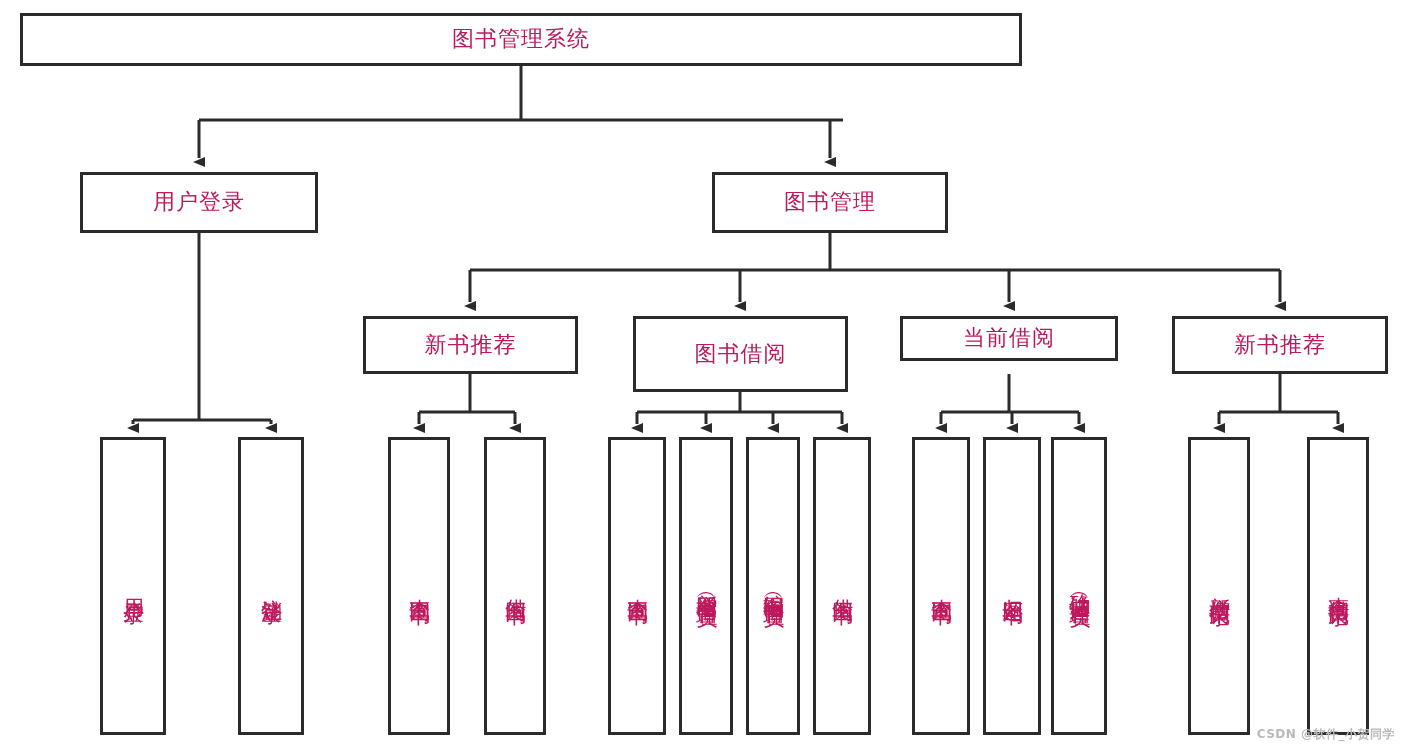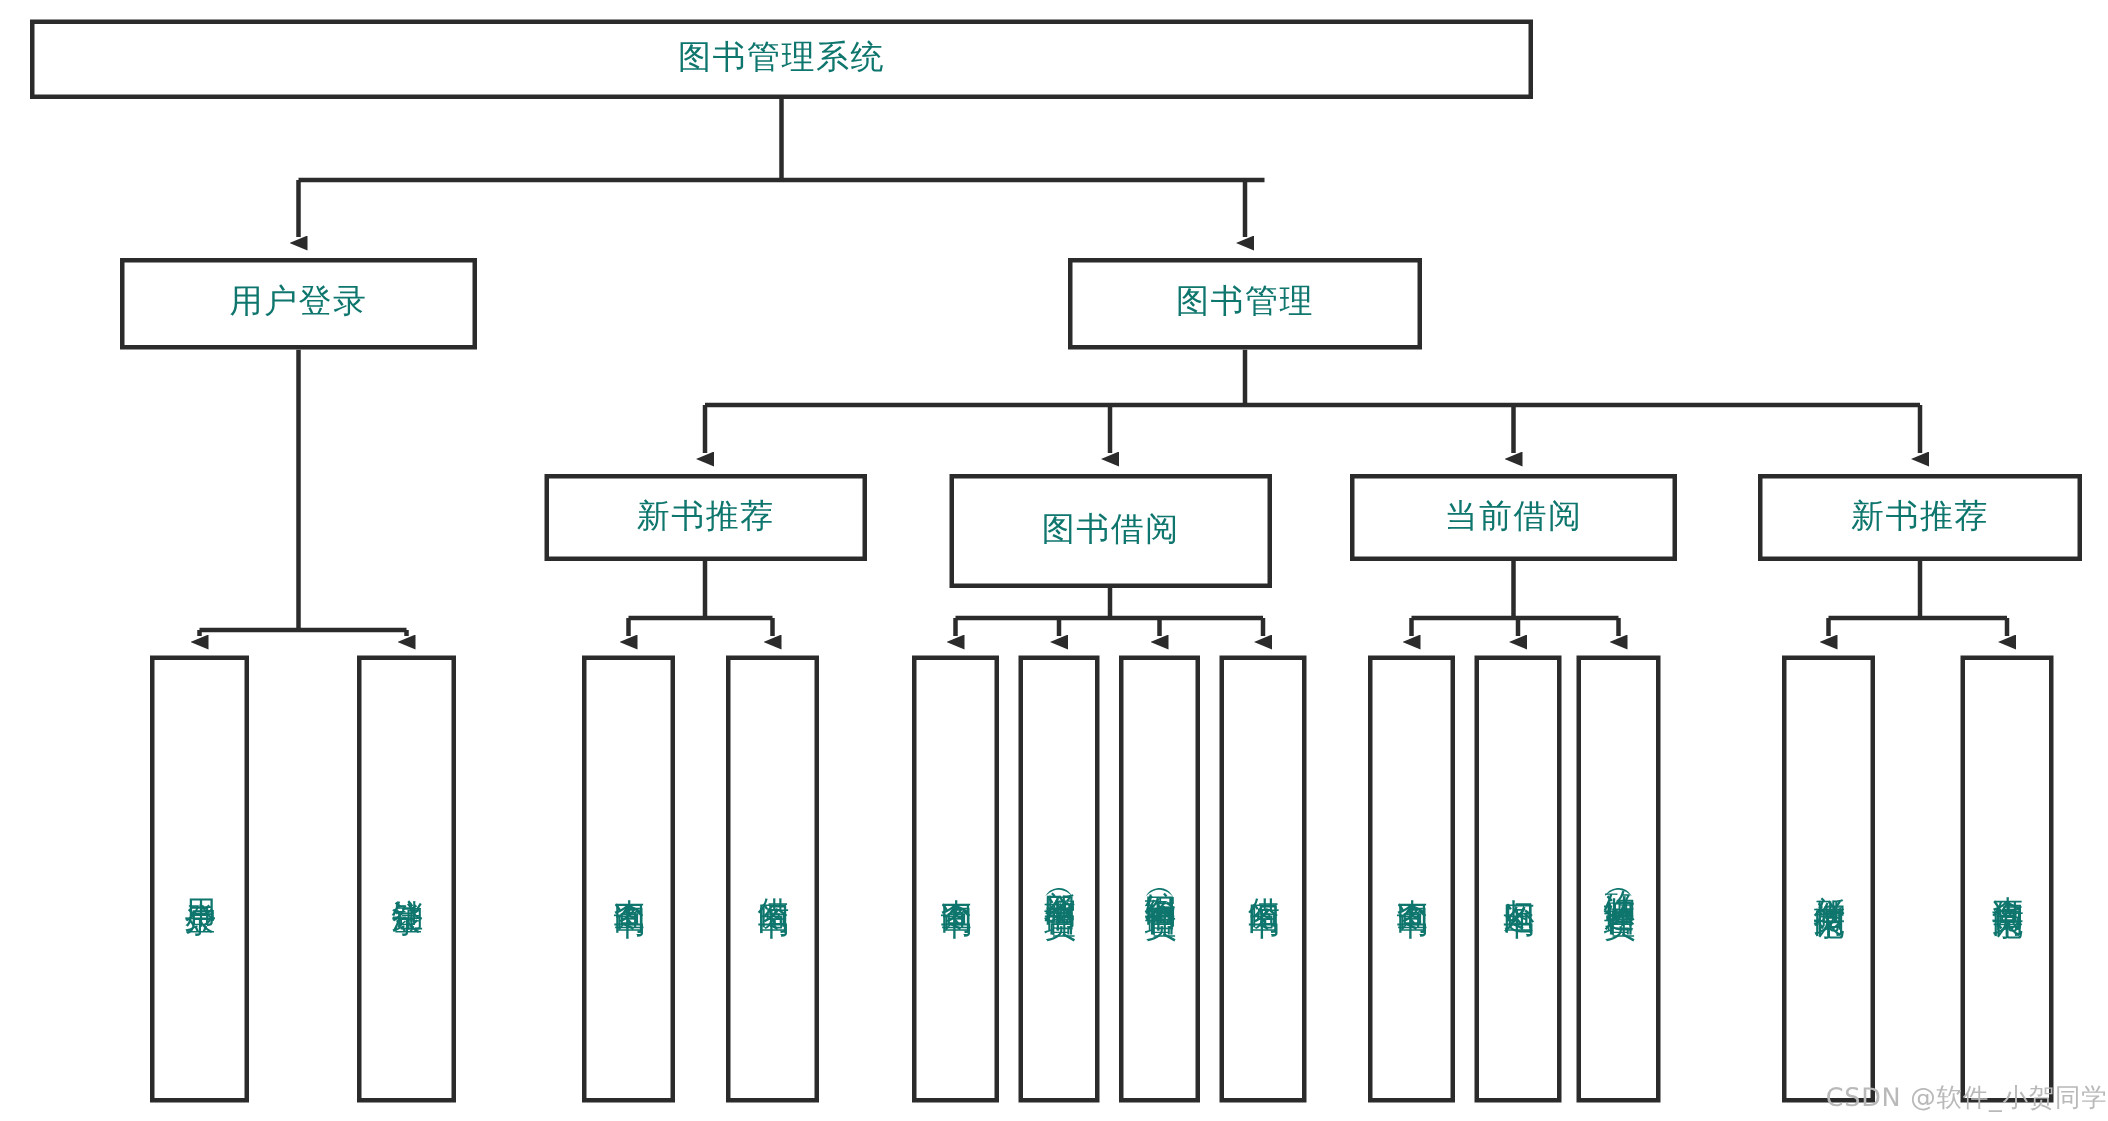--- a/index.html
+++ b/index.html
@@ -33,46 +33,47 @@
     background: #ffffff;
     display: flex;
     align-items: center;
     justify-content: center;
     z-index: 2;
   }
   .node .label {
     font-size: 22px;
     line-height: 1.22;
     letter-spacing: 1px;
-    color: #0f766e;
+    color: #be185d;
     text-align: center;
     white-space: nowrap;
   }
   .node.vertical {
     align-items: center;
     justify-content: center;
   }
   .node.vertical .label {
     writing-mode: vertical-rl;
     text-orientation: upright;
     font-size: 21px;
     line-height: 1.30;
     letter-spacing: 2px;
     white-space: normal;
     max-height: 272px;
   }
   #watermark {
     position: absolute;
-    right: 0;
+    right: 10px;
     bottom: 4px;
-    font-size: 17px;
+    font-size: 12px;
     color: #b9b9b9;
     letter-spacing: 0.5px;
     z-index: 5;
     white-space: nowrap;
+    font-weight: bold;
   }
 </style>
 </head>
 <body>
 
 <div id="canvas">
 
   <svg id="edges" viewBox="0 0 1405 747" xmlns="http://www.w3.org/2000/svg">
     <defs>
       <marker id="arrow" markerWidth="10" markerHeight="12" refX="1" refY="6" orient="auto" markerUnits="userSpaceOnUse">
@@ -136,21 +137,21 @@
   </div>
 
   <div class="node" style="left:712px; top:172px; width:236px; height:61px;">
     <span class="label">图书管理</span>
   </div>
 
   <div class="node" style="left:633px; top:316px; width:215px; height:76px;">
     <span class="label">图书借阅</span>
   </div>
 
-  <div class="node" style="left:900px; top:316px; width:218px; height:58px;">
+  <div class="node" style="left:900px; top:316px; width:218px; height:45px;">
     <span class="label">当前借阅</span>
   </div>
 
   <div class="node" style="left:1172px; top:316px; width:216px; height:58px;">
     <span class="label">新书推荐</span>
   </div>
 
   <div class="node vertical" style="left:100px; top:437px; width:66px; height:298px;">
     <span class="label">用户登录</span>
   </div>

